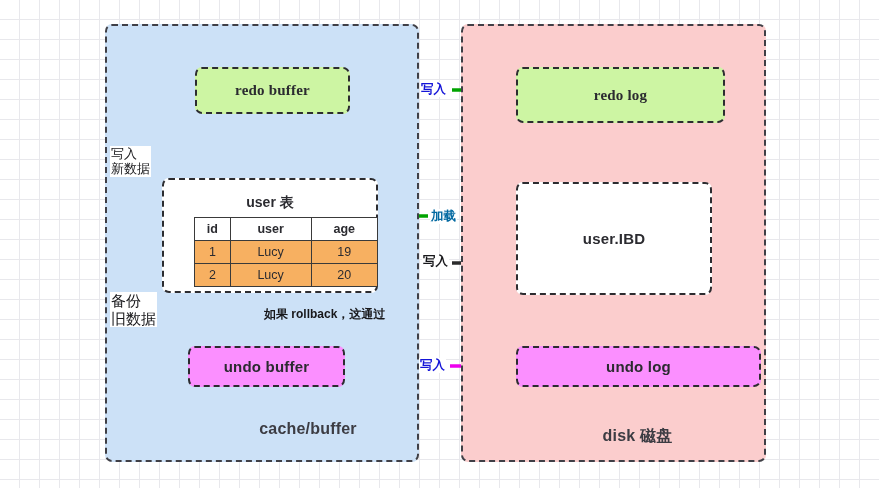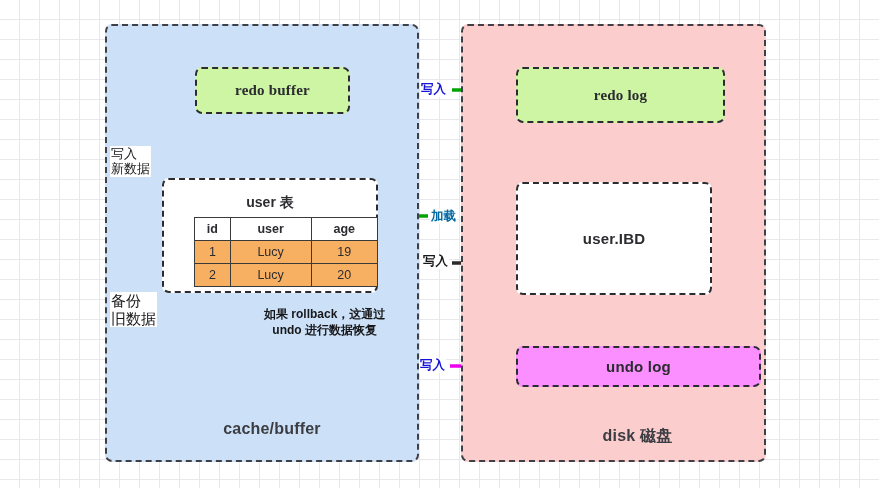--- a/index.html
+++ b/index.html
@@ -163,22 +163,25 @@
         </tr>
         <tr>
           <td>2</td>
           <td>Lucy</td>
           <td>20</td>
         </tr>
       </tbody>
     </table>
   </div>
 
-
-  <div class="panel-title" style="left:105px;top:420px;width:334px;">cache/buffer</div>
+  <div class="node magenta" id="undo-buffer">
+    <span>undo buffer</span>
+  </div>
+
+  <div class="panel-title" style="left:105px;top:420px;width:334px;padding-left:36px;">cache/buffer</div>
 
   <div class="panel" id="disk-panel"></div>
 
   <div class="node green" id="redo-log">
     <span>redo log</span>
   </div>
 
   <div class="node white" id="user-ibd">
     <span>user.IBD</span>
   </div>
@@ -199,16 +202,15 @@
     <div>新数据</div>
   </div>
 
   <div class="arrow-label" id="label-backup-old">
     <div>备份</div>
     <div>旧数据</div>
   </div>
 
   <div id="rollback-note">
     <div>如果 rollback，这通过</div>
-    <div>undo 进行数据恢复</div>
   </div>
 
 </div>
 
 </body></html>

